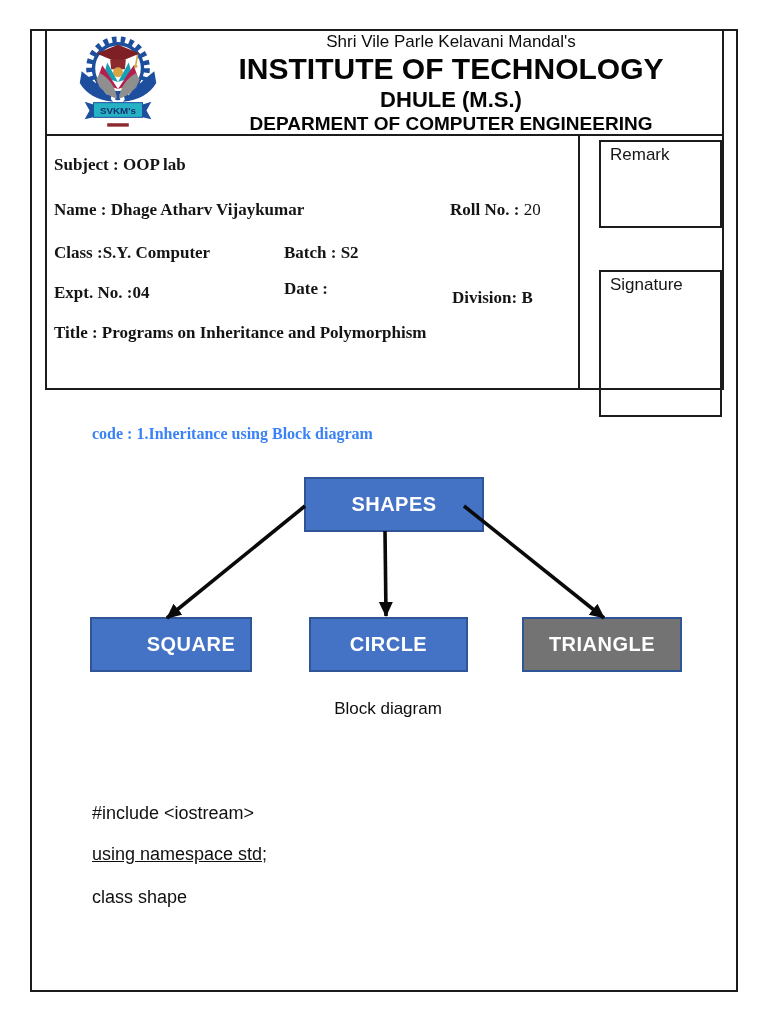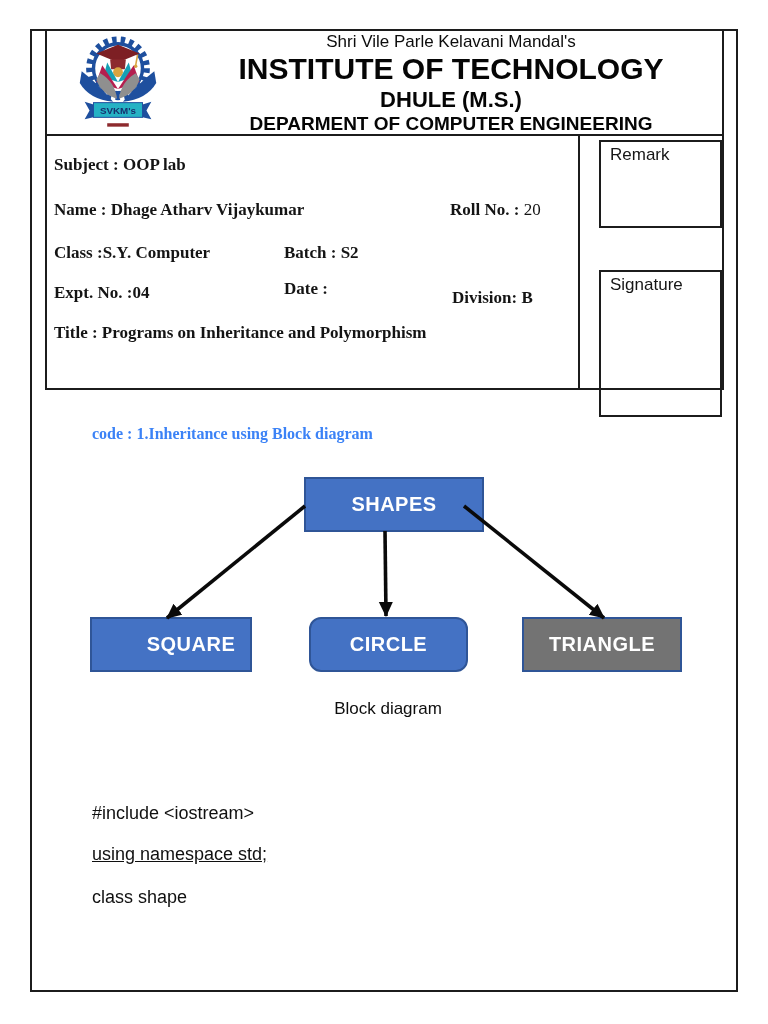--- a/index.html
+++ b/index.html
@@ -110,21 +110,21 @@
   <div class="side-label">Remark</div>
 </div>
 <div class="abs signature-box">
   <div class="side-label">Signature</div>
 </div>
 
 <div class="abs code-heading">code : 1.Inheritance using Block diagram</div>
 
 <div class="abs dbox box-parent" style="background: rgb(68, 114, 196); border-color: rgb(47, 85, 151);">SHAPES</div>
 <div class="abs dbox box-square" style="background: rgb(68, 114, 196); border-color: rgb(47, 85, 151);">SQUARE</div>
-<div class="abs dbox box-circle" style="background: rgb(68, 114, 196); border-color: rgb(47, 85, 151); border-radius: 12px;">CIRCLE</div>
+<div class="abs dbox box-circle" style="background: rgb(68, 114, 196); border-color: rgb(47, 85, 151);">CIRCLE</div>
 <div class="abs dbox box-triangle" style="background: #737373; border-color: rgb(47, 85, 151);">TRIANGLE</div>
 
 <svg class="abs arrows" viewBox="0 0 768 1024">
   <defs>
     <marker id="ah" markerUnits="userSpaceOnUse" markerWidth="17" markerHeight="15" refX="14" refY="7" orient="auto">
       <polygon points="0 0, 15 7, 0 14" fill="#0a0a0a" class="arrow-head"></polygon>
     </marker>
   </defs>
   <line class="arrow-line" x1="305" y1="506" x2="167" y2="618" stroke="#0a0a0a" stroke-width="3.6" marker-end="url(#ah)"></line>
   <line class="arrow-line" x1="385" y1="531" x2="386" y2="616" stroke="#0a0a0a" stroke-width="3.6" marker-end="url(#ah)"></line>

